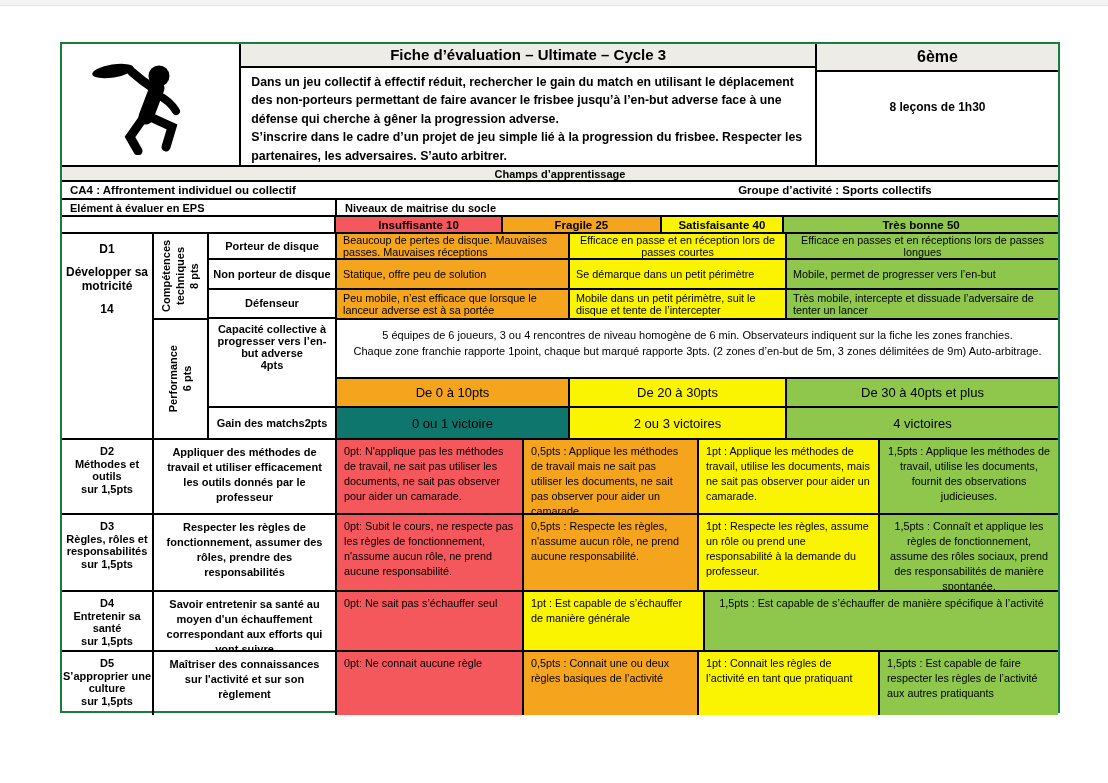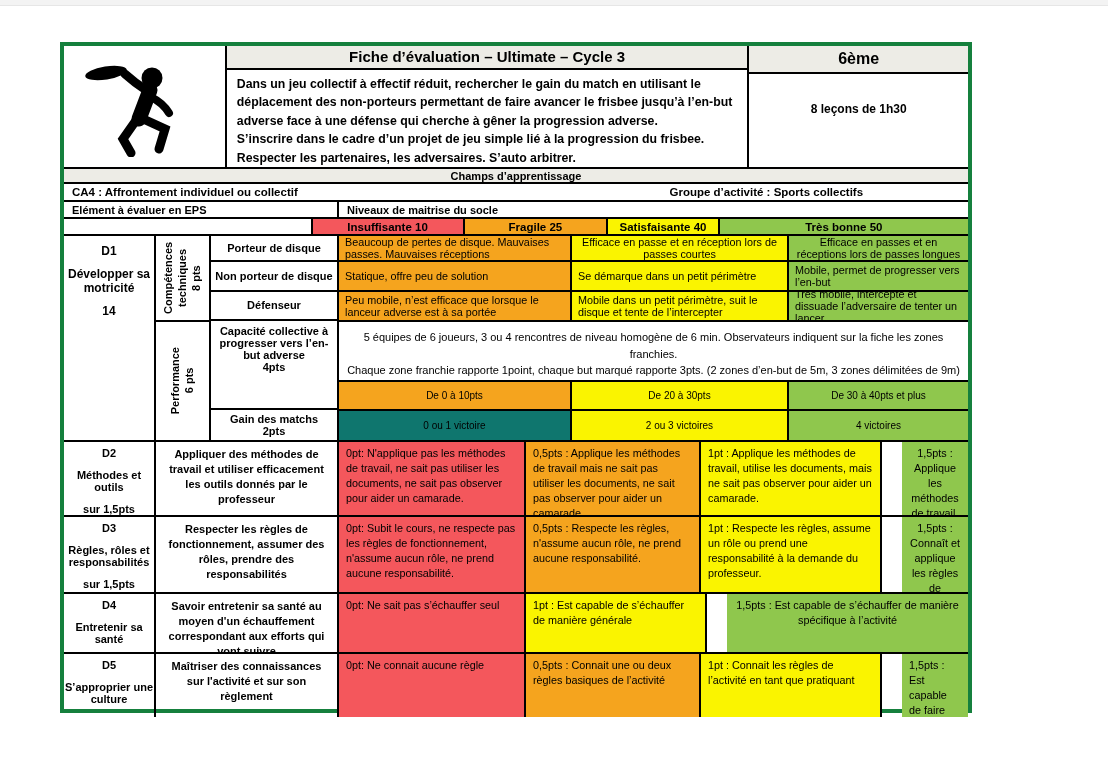--- a/index.html
+++ b/index.html
@@ -1,19 +1,19 @@
 <!DOCTYPE html>
 <html><head>
 <meta charset="utf-8">
 <style>
   * { margin:0; padding:0; box-sizing:border-box; }
   html,body { background:#fff; }
   body { width:1108px; height:783px; position:relative; font-family:"Liberation Sans", sans-serif; color:#000; }
   .topstrip { position:absolute; left:0; top:0; width:1108px; height:6px; background:#f3f3f3; border-bottom:1px solid #e6e6e6; }
-  .sheet { position:absolute; left:60px; top:42px; width:912px; height:671px; border:4px solid #15803d; background:#fff; }
+  .sheet { position:absolute; left:60px; top:42px; width:1000px; height:671px; border:2px solid #15803d; background:#fff; }
   .row { display:flex; width:100%; }
   .cell { border-right:2px solid #000; overflow:hidden; }
   .cell:last-child { border-right:none; }
   .bb { border-bottom:2px solid #000; }
   .band { background:#edece6; }
   .center { display:flex; align-items:center; justify-content:center; text-align:center; }
   .bold { font-weight:bold; }
 
   
   .top { height:123px; }
@@ -44,29 +44,29 @@
   .rb1 { height:86px; }
   .rb2 { height:120px; }
   .rot { writing-mode:vertical-rl; transform:rotate(180deg); font-weight:bold; font-size:11px; text-align:center; line-height:1.25; }
   .d1c { width:128px; display:flex; flex-direction:column; font-size:11px; font-weight:bold; }
   .d1c .sub { padding:2px 4px; }
   .h26 { height:26px; } .h30 { height:30px; } .h90 { height:90px; } .h60 { height:60px; }
   .d1d { flex:1; display:flex; flex-direction:column; font-size:10.8px; }
   .tcell { padding:2px 6px; display:flex; flex-direction:column; justify-content:center; }
   .tc-o { width:233px; } .tc-y { width:217px; } .tc-g { flex:1; }
   .protocol { background:#fff; font-size:11px; line-height:1.5; padding-top:7px; text-align:center; }
-  .scr { font-size:10px; }
+  .scr { font-size:13px; }
 
   
   .drow { font-size:10.8px; }
   .d75 { height:75px; } .d77 { height:77px; } .d60 { height:60px; } .d63 { height:63px; }
-  .dcode { width:92px; display:flex; flex-direction:column; align-items:center; padding-top:5px; gap:10px; font-size:11px; font-weight:bold; text-align:center; }
+  .dcode { width:92px; display:flex; flex-direction:column; align-items:center; padding-top:5px; gap:1px; font-size:11px; font-weight:bold; text-align:center; }
   .ddesc { width:183px; display:flex; align-items:flex-start; justify-content:center; text-align:center; font-weight:bold; font-size:11px; padding:5px 6px; line-height:1.35; }
   .dc { padding:4px 7px; line-height:1.4; }
-  .dc-red { width:187px; } .dc-or { width:175px; } .dc-ye { width:181px; } .dc-gr { flex:1;margin-left:20px; }
+  .dc-red { width:187px; } .dc-or { width:175px; } .dc-ye { width:181px; } .dc-gr { flex:1; }
   .ctr { text-align:center; }
   svg .stk { stroke:#000; stroke-linecap:round; fill:none; }
 </style>
 </head>
 <body>
 
 <div class="topstrip"></div>
 
 <div class="sheet">
 
@@ -136,21 +136,21 @@
       </div>
     </div>
     <div class="cell d1c">
       <div class="sub h26 bb center">Porteur de disque</div>
       <div class="sub h30 bb center">Non porteur de disque</div>
       <div class="sub h30 bb center">Défenseur</div>
       <div class="sub h90 bb" style="text-align:center; padding-top:4px">
         <span>Capacité collective à progresser vers l’en-but adverse</span><br>
         <span>4pts</span>
       </div>
-      <div class="sub h30 center" style="flex-direction:column">
+      <div class="sub h30 center" style="flex-direction:row">
         <span>Gain des matchs</span>
         <span>2pts</span>
       </div>
     </div>
     <div class="d1d">
       <div class="row h26 bb">
         <div class="cell tcell tc-o" style="background:#f5a41e">Beaucoup de pertes de disque. Mauvaises passes. Mauvaises réceptions</div>
         <div class="cell tcell tc-y ctr" style="background:#faf400">Efficace en passe et en réception lors de passes courtes</div>
         <div class="cell tcell tc-g ctr" style="background:#8fc74d">Efficace en passes et en réceptions lors de passes longues</div>
       </div>

